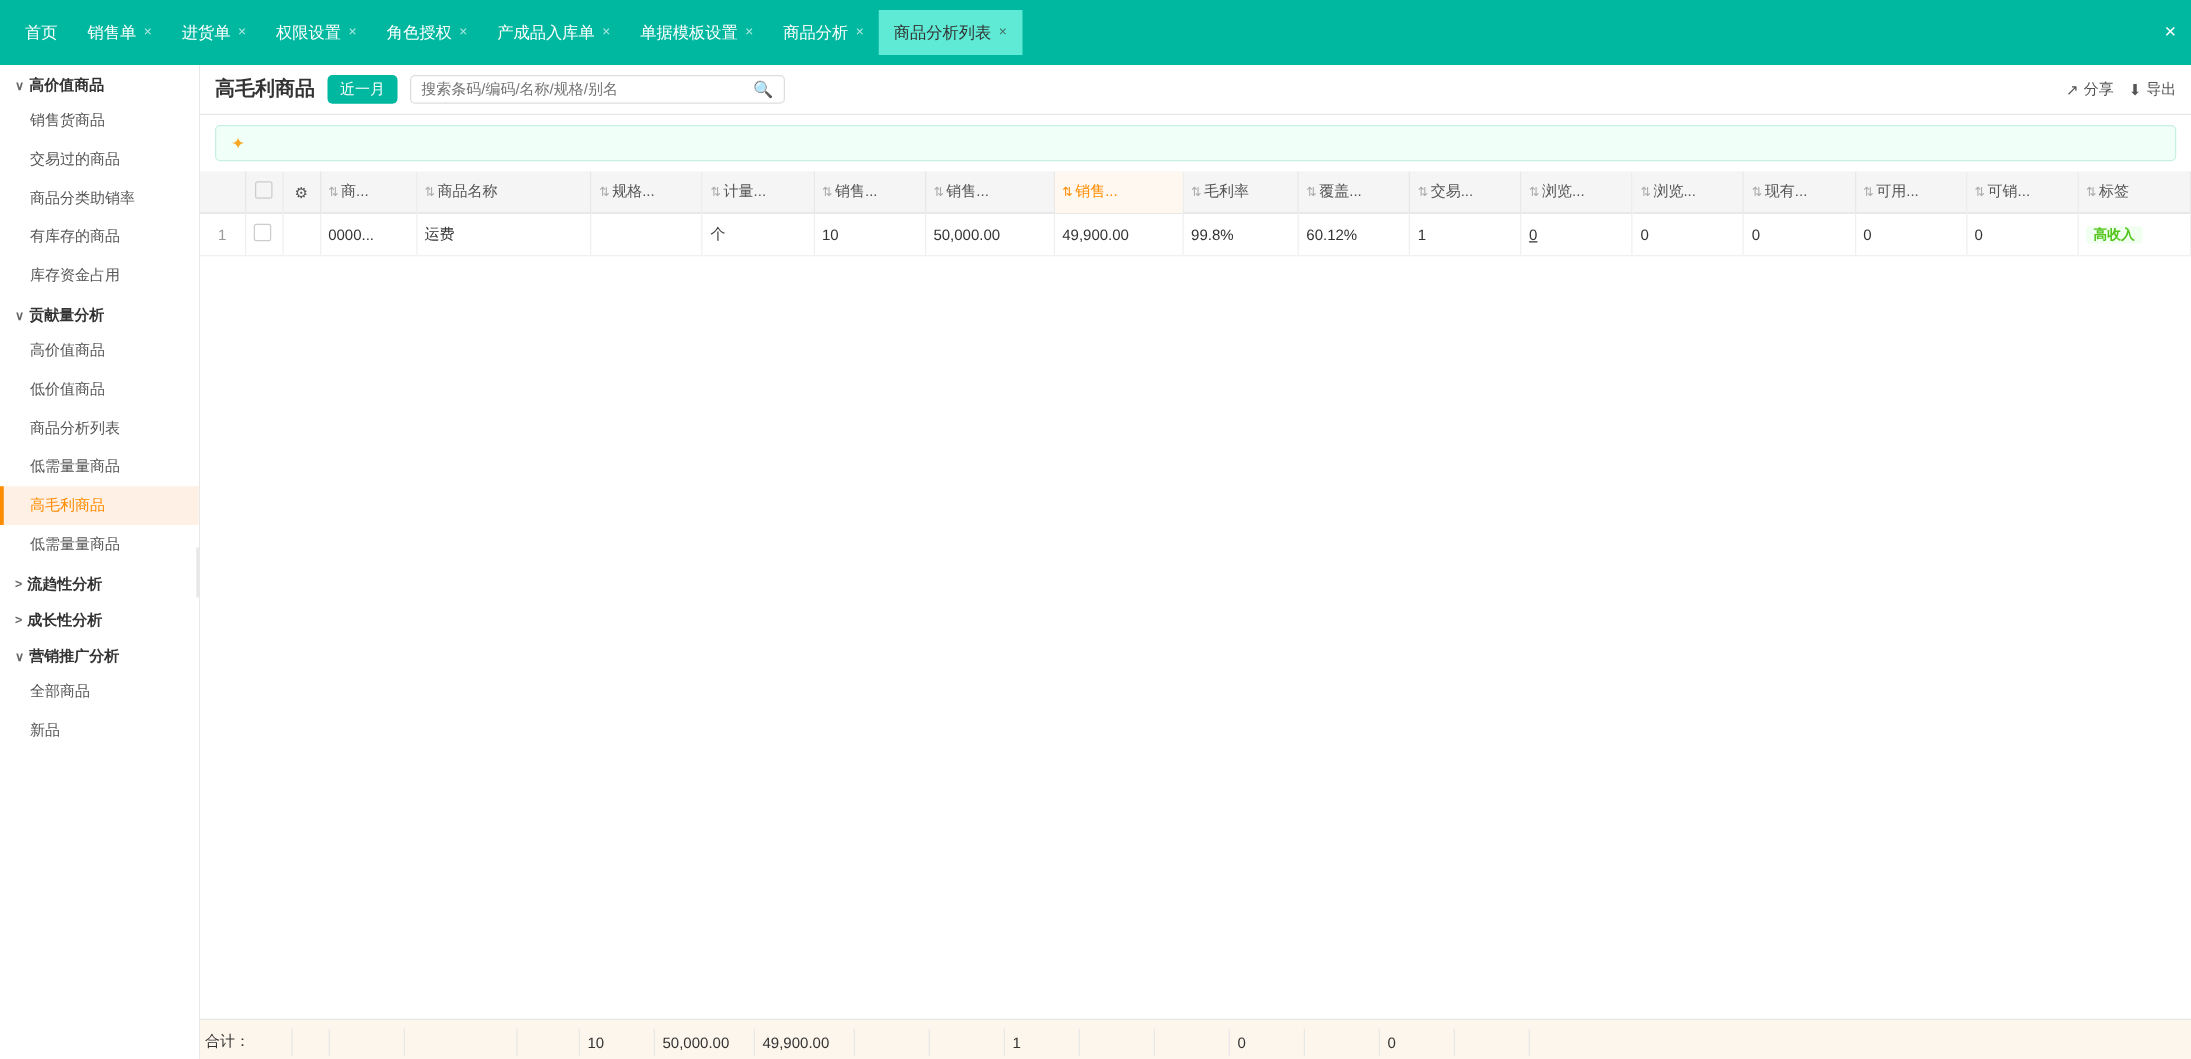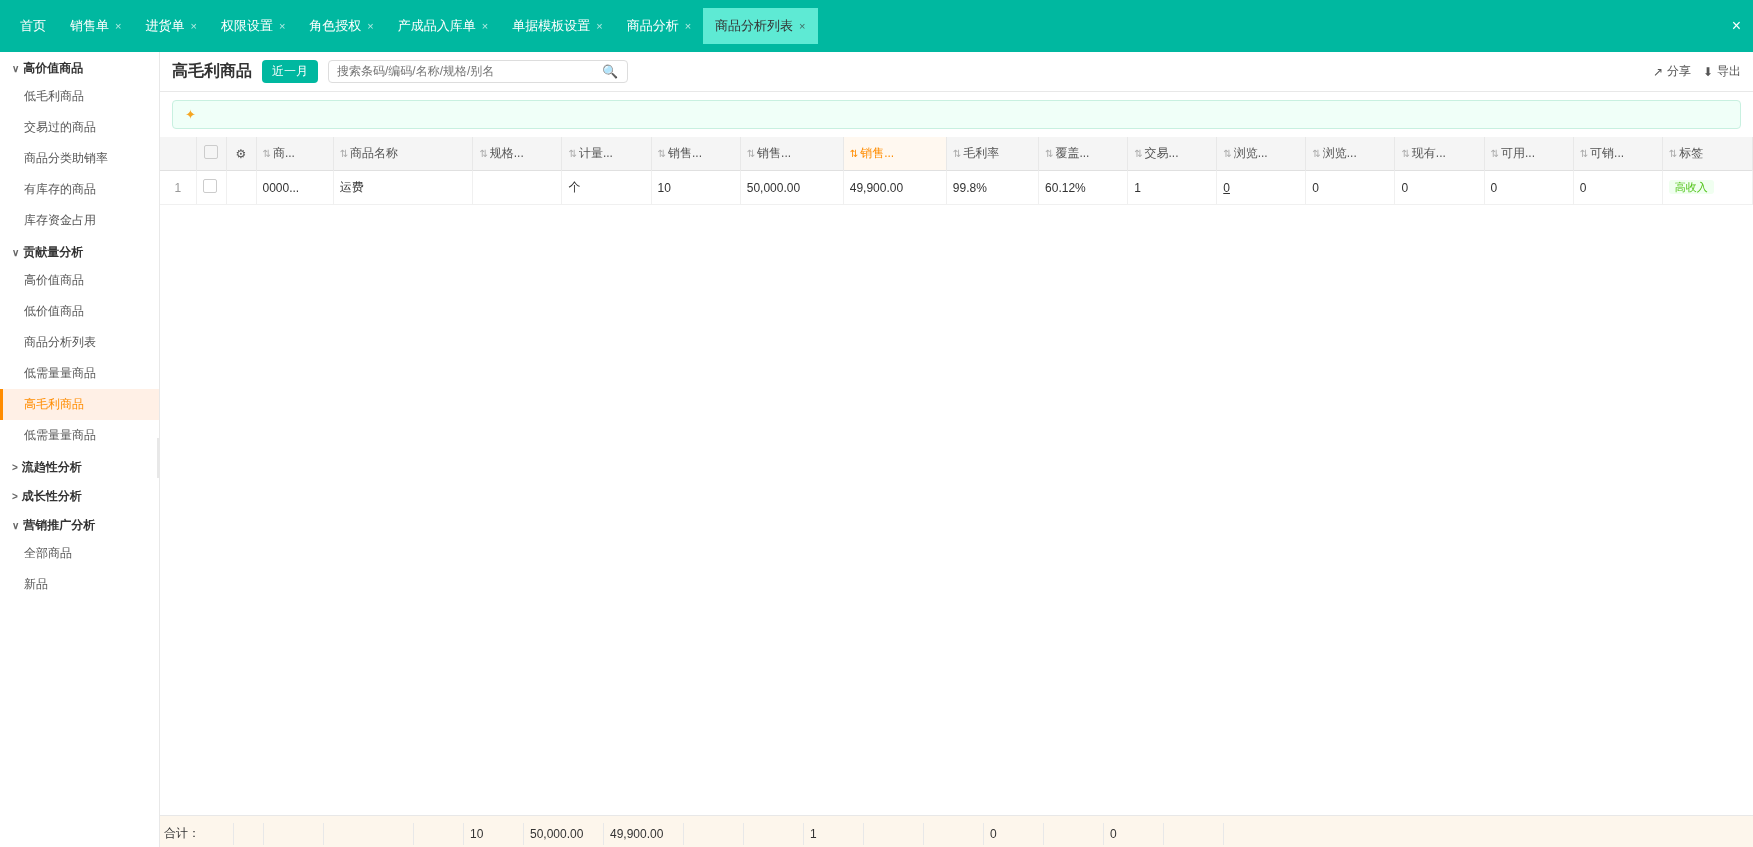--- a/index.html
+++ b/index.html
@@ -221,20 +221,21 @@
       border-right: 1px solid #f0f0f0;
       white-space: nowrap;
     }
     tbody td:first-child { text-align: center; color: #999; }
     .tag-badge {
       background: #fff0e6;
       color: #ff8c00;
       border-radius: 3px;
       padding: 1px 6px;
       font-size: 11px;
+      font-weight: bold;
     }
     .tag-badge.green {
       background: #f0fff0;
       color: #52c41a;
     }
 
     
     .footer-total {
       background: #fdf6ec;
       border-top: 1px solid #e8e8e8;
@@ -291,21 +292,21 @@
 
   <div class="sidebar">
     <div class="sidebar-collapse-btn">
       
     </div>
     <div id="sidebar-content">
         <div class="sidebar-group-header">
           <span class="arrow">∨</span>
           <span>高价值商品</span>
         </div>
-        <div class="sidebar-item">低毛利商品</div>
+        <div class="sidebar-item">销售货商品</div>
         <div class="sidebar-item">交易过的商品</div>
         <div class="sidebar-item">商品分类助销率</div>
         <div class="sidebar-item">有库存的商品</div>
         <div class="sidebar-item">库存资金占用</div>
         <div class="sidebar-group-header">
           <span class="arrow">∨</span>
           <span>贡献量分析</span>
         </div>
         <div class="sidebar-item">高价值商品</div>
         <div class="sidebar-item">低价值商品</div>

